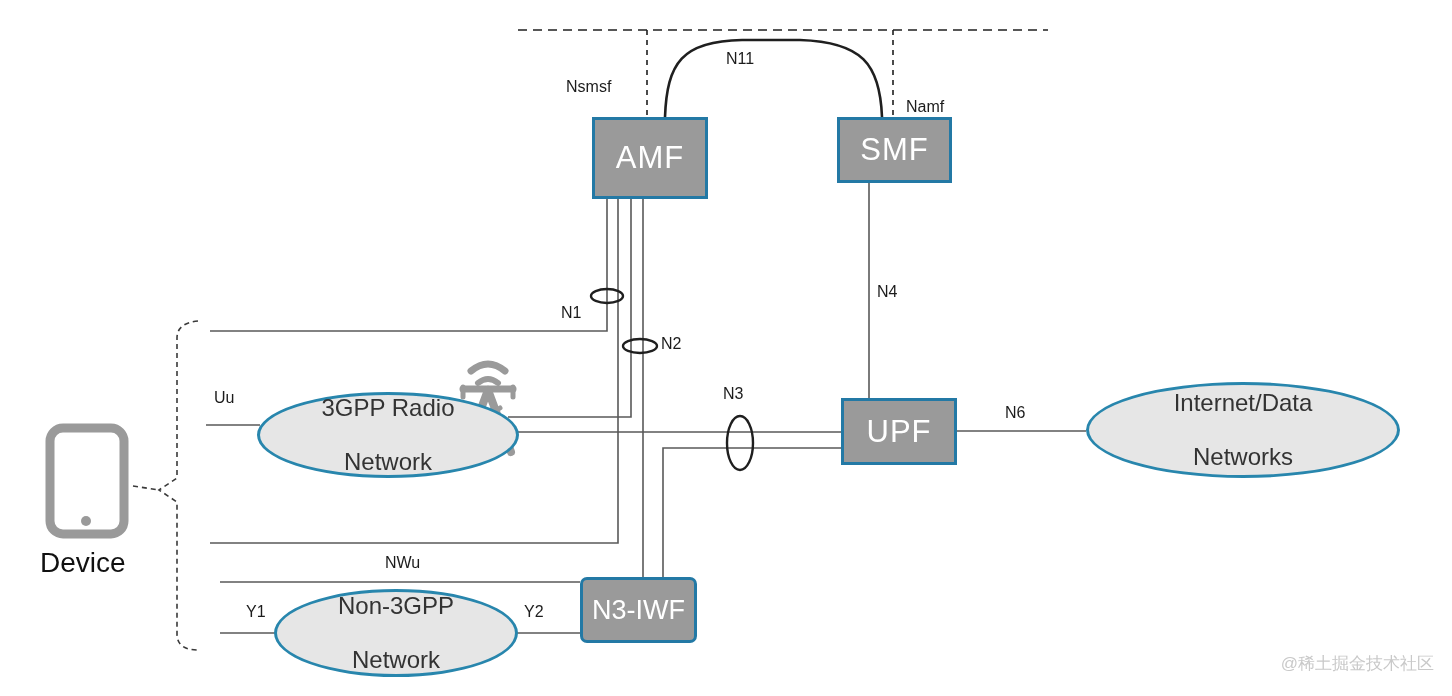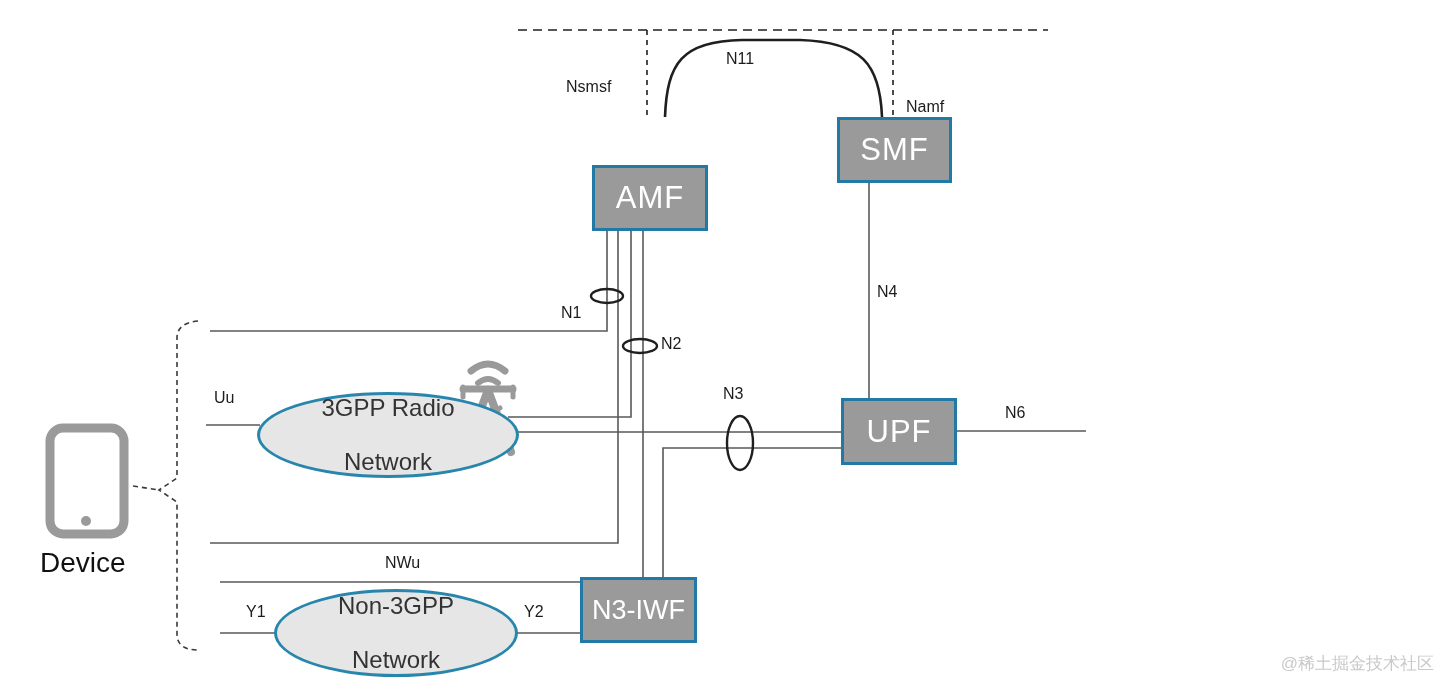--- a/index.html
+++ b/index.html
@@ -80,40 +80,44 @@
     <g>
       <path class="ant" d="M471 371 Q488 357 505 371" stroke-width="7"></path>
       <path class="ant" d="M478 383 Q488 375 498 383" stroke-width="6"></path>
       <path class="ant" d="M463 389 L513 389" stroke-width="7"></path>
       <path class="ant" d="M463 387 L463 397 M513 387 L513 397" stroke-width="5"></path>
       <path class="ant" d="M488 390 L465 452 M488 390 L511 452" stroke-width="8"></path>
       <path class="ant" d="M478 422 L500 408 M472 438 L505 422 M468 451 L510 436" stroke-width="5"></path>
     </g>
   </svg>
 
-  <div class="node" style="left:592px;top:117px;width:116px;height:66px;margin-top:48px;">
+  <div class="node" style="left:592px;top:117px;width:116px;height:82px;">
     <span>AMF</span>
   </div>
   <div class="node" style="left:841px;top:398px;width:116px;height:67px;">
     <span>UPF</span>
   </div>
   <div class="node" style="left:837px;top:117px;width:115px;height:66px;">
     <span>SMF</span>
   </div>
-  <div class="node small" style="left:580px;top:577px;width:117px;height:66px;">
+  <div class="node small" style="left:580px;top:577px;width:117px;height:66px;border-radius:7px;">
     <span>N3-IWF</span>
   </div>
 
   <div class="cloud" style="left:257px;top:392px;width:262px;height:86px;">
     <span>3GPP Radio</span>
     <span>Network</span>
   </div>
   <div class="cloud" style="left:274px;top:589px;width:244px;height:88px;">
     <span>Non-3GPP</span>
     <span>Network</span>
+  </div>
+  <div class="cloud" style="left:1086px;top:382px;width:314px;height:96px;">
+    <span>Internet/Data</span>
+    <span>Networks</span>
   </div>
 
   <span class="lbl" style="left:566px;top:78px;">Nsmsf</span>
   <span class="lbl" style="left:906px;top:78px;margin-top:20px;">Namf</span>
   <span class="lbl" style="left:726px;top:50px;">N11</span>
   <span class="lbl" style="left:561px;top:284px;margin-top:20px;">N1</span>
   <span class="lbl" style="left:661px;top:335px;text-align:center;">N2</span>
   <span class="lbl" style="left:723px;top:385px;">N3</span>
   <span class="lbl" style="left:877px;top:283px;">N4</span>
   <span class="lbl" style="left:1005px;top:404px;">N6</span>

